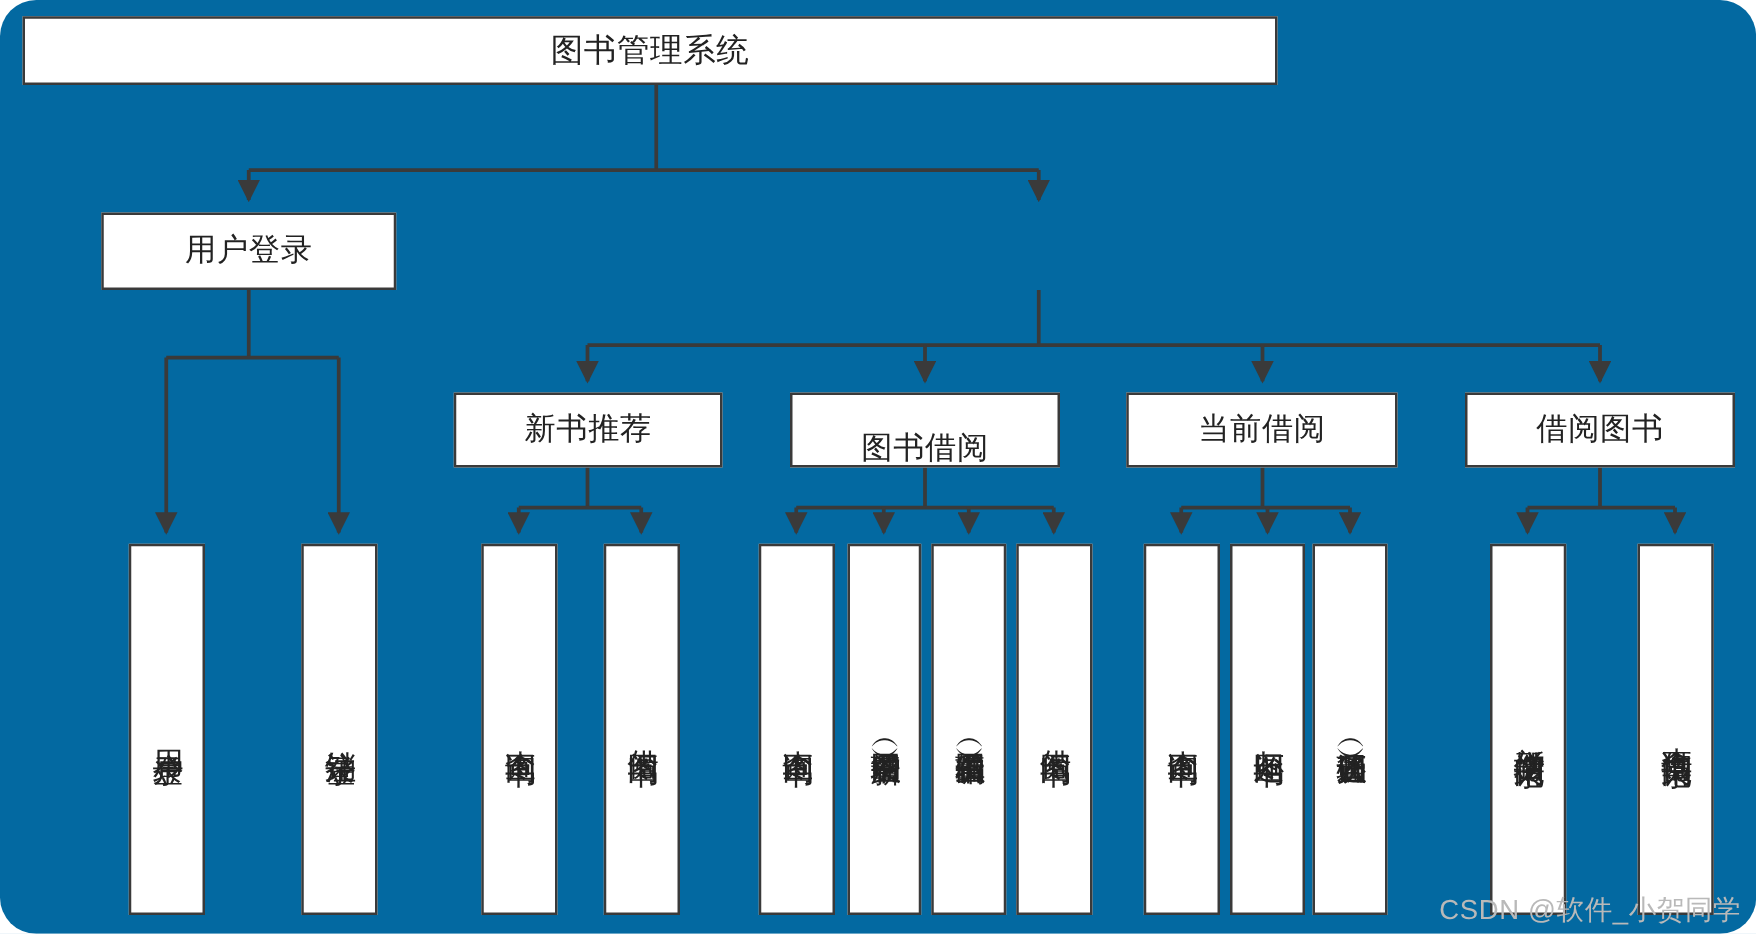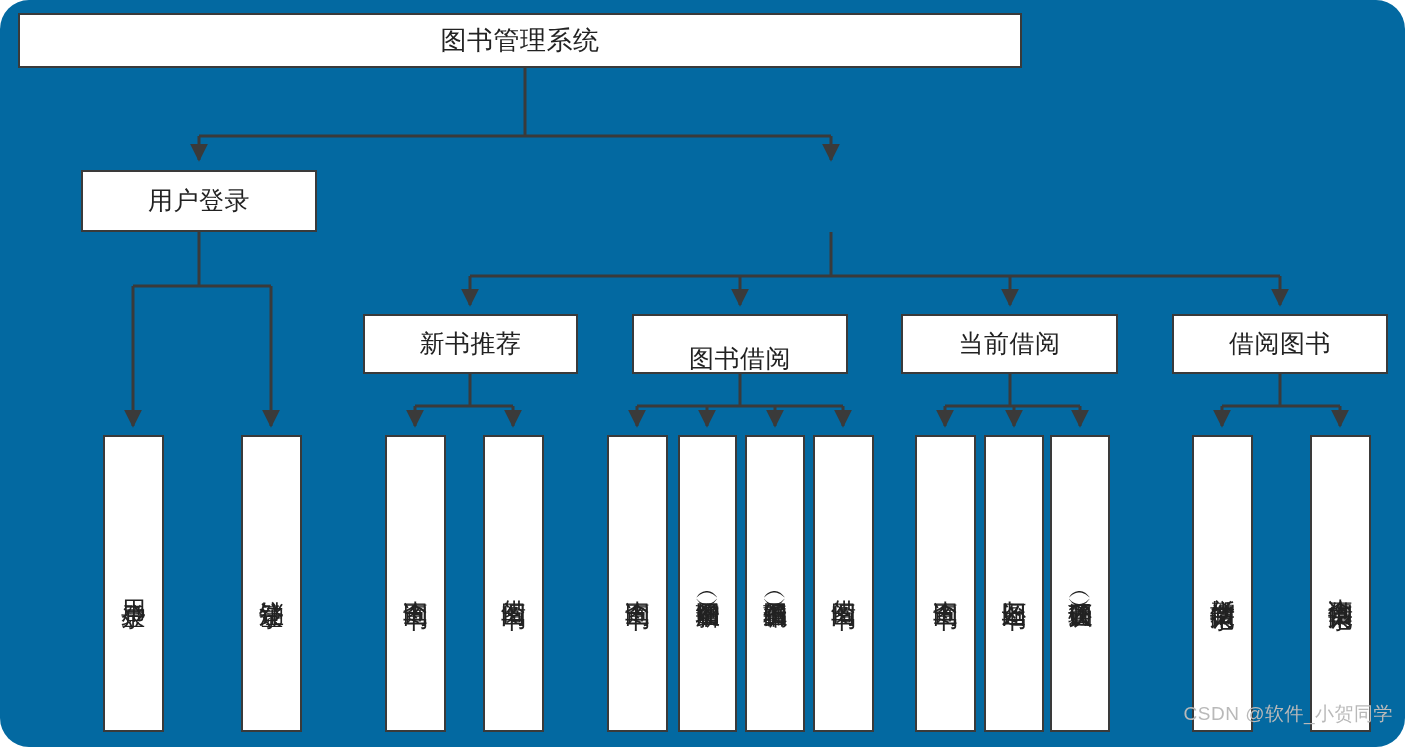--- a/index.html
+++ b/index.html
@@ -65,22 +65,22 @@
     max-height: 100%;
   }
   .node.vert.tight .node-label {
     font-size: 24px;
     line-height: 1.18;
     letter-spacing: 0px;
   }
   .watermark {
     position: absolute;
     right: 12px;
-    bottom: 20px;
-    font-size: 19px;
+    bottom: 4px;
+    font-size: 22px;
     color: #b9b9b9;
     white-space: nowrap;
     letter-spacing: 0.5px;
   }
 </style>
 </head>
 <body>
 
 <div id="canvas">
 

